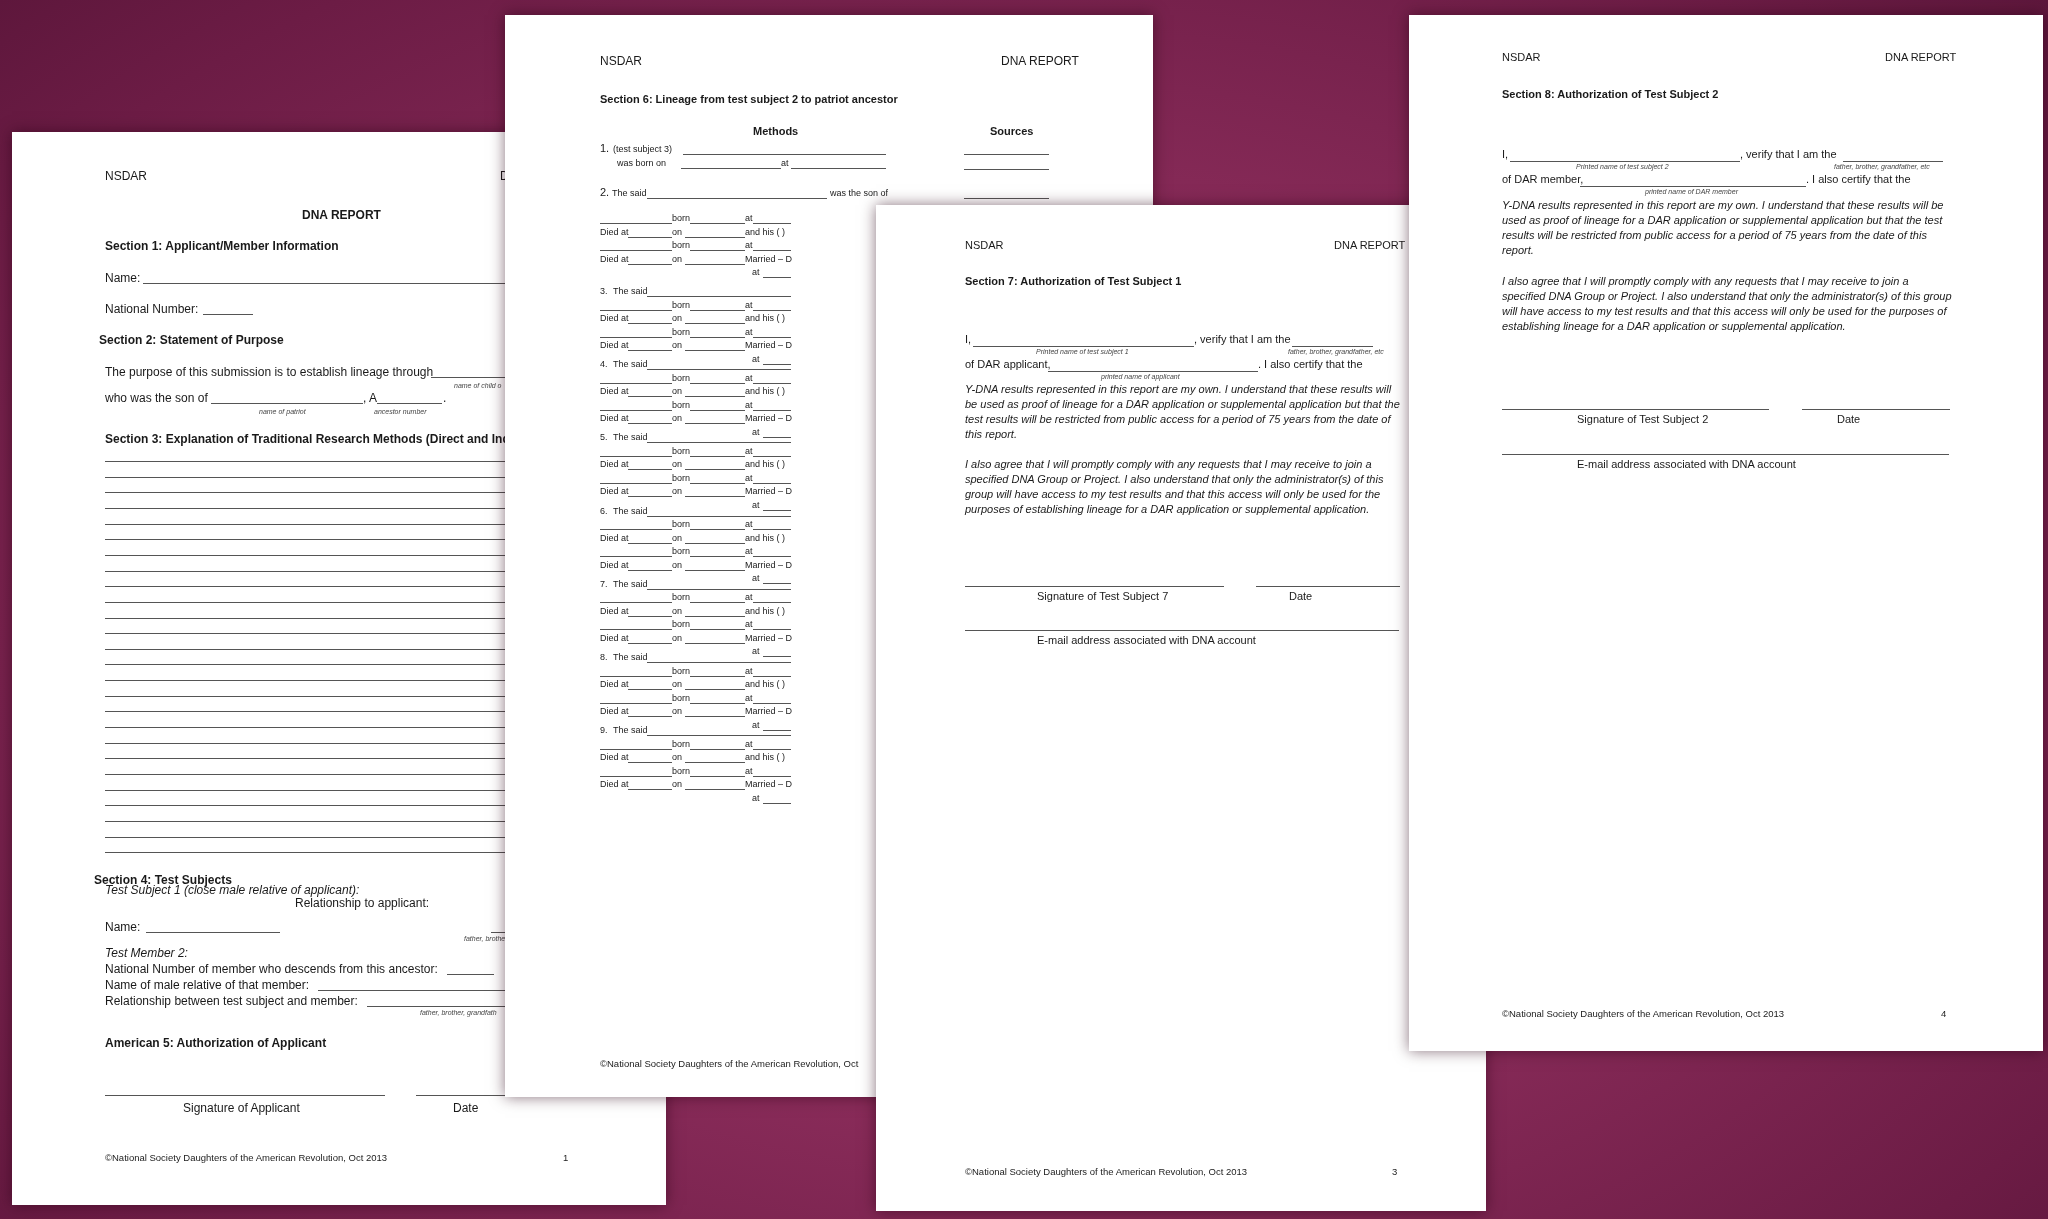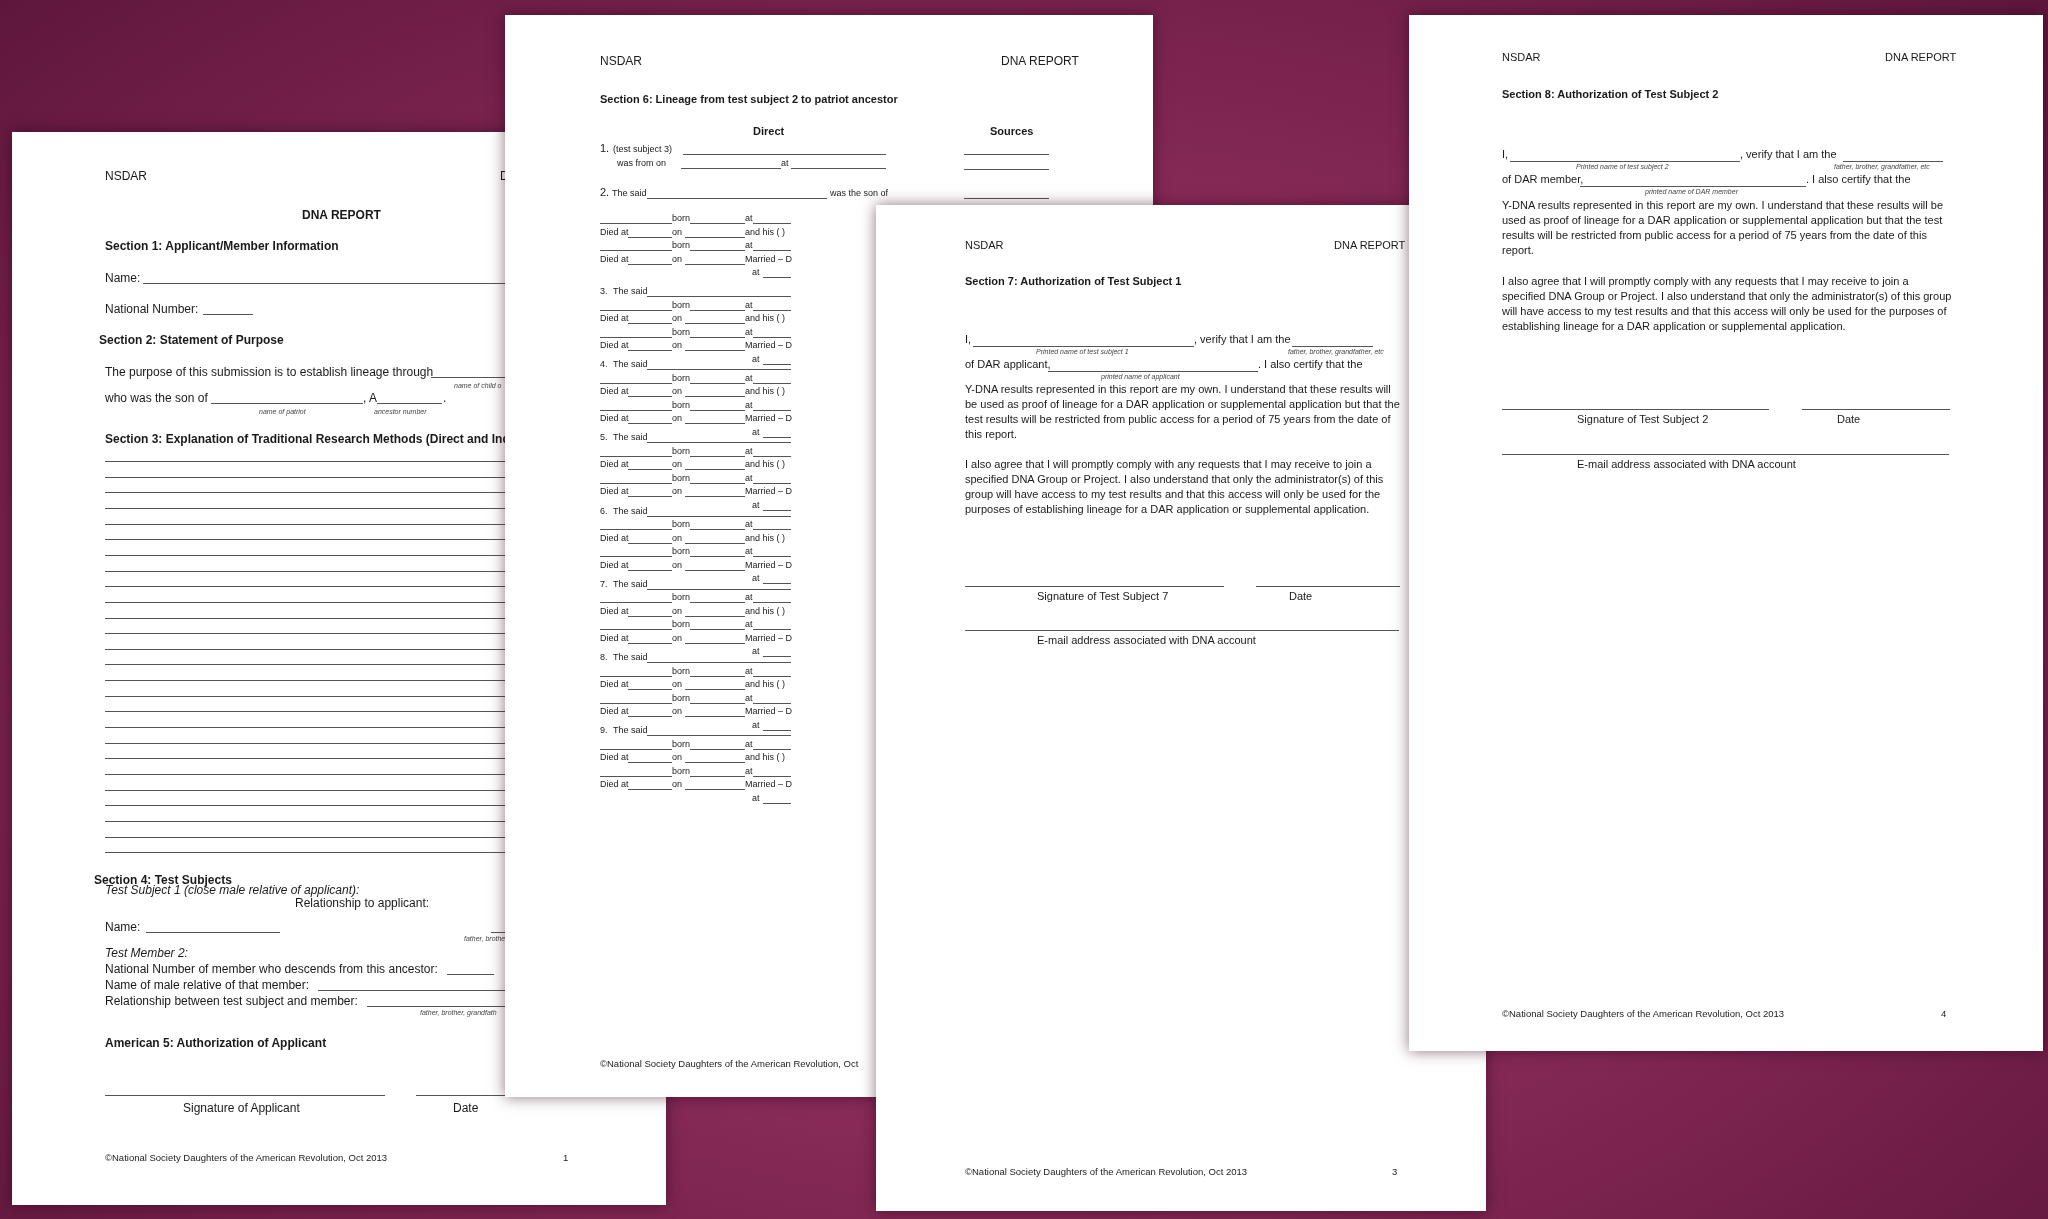--- a/index.html
+++ b/index.html
@@ -18,21 +18,21 @@
   .p4 { left:1409px; top:15px; width:634px; height:1036px; z-index:4; }
   .abs { position:absolute; white-space:nowrap; }
   .hdr { font-size:12px; }
   .b { font-weight:bold; }
   .t12 { font-size:12px; }
   .t11 { font-size:11px; }
   .t9 { font-size:9px; }
   .cap { font-size:7px; font-style:italic; color:#444; }
   .line { position:absolute; height:0; border-top:1px solid #555; }
   .it { font-style:italic; }
-  .para { position:absolute; font-size:11px; line-height:15px; white-space:normal; }
+  .para { position:absolute; font-size:11px; line-height:15px; white-space:normal;font-style:italic; }
   .foot { font-size:9.5px; color:#222; }
 </style>
 </head>
 <body>
 
 <div class="page p1">
   <span class="abs hdr" style="left:93px;top:37px">NSDAR</span>
   <span class="abs hdr" style="left:488px;top:37px">D</span>
   <span class="abs hdr b" style="left:290px;top:76px">DNA REPORT</span>
 
@@ -107,27 +107,27 @@
   <span class="abs t12" style="left:441px;top:969px">Date</span>
 
   <span class="abs foot" style="left:93px;top:1020px">©National Society Daughters of the American Revolution, Oct 2013</span>
   <span class="abs foot" style="left:551px;top:1020px">1</span>
 </div>
 
 <div class="page p2">
   <span class="abs hdr" style="left:95px;top:39px">NSDAR</span>
   <span class="abs hdr" style="left:496px;top:39px">DNA REPORT</span>
   <span class="abs t11 b" style="left:95px;top:78px">Section 6: Lineage from test subject 2 to patriot ancestor</span>
-  <span class="abs t11 b" style="left:248px;top:110px">Direct</span>
+  <span class="abs t11 b" style="left:248px;top:110px">Methods</span>
   <span class="abs t11 b" style="left:485px;top:110px">Sources</span>
 
   <span class="abs t11" style="left:95px;top:127px">1.</span>
   <span class="abs t9" style="left:108px;top:129px">(test subject 3)</span>
   <div class="line" style="left:178px;width:203px;top:139px"></div>
-  <span class="abs t9" style="left:112px;top:143px">was from on</span>
+  <span class="abs t9" style="left:112px;top:143px">was born on</span>
   <div class="line" style="left:176px;width:100px;top:153px"></div>
   <span class="abs t9" style="left:276px;top:143px">at</span>
   <div class="line" style="left:286px;width:95px;top:153px"></div>
   <div class="line" style="left:459px;width:85px;top:139px"></div>
   <div class="line" style="left:459px;width:85px;top:154px"></div>
 
   <span class="abs t11" style="left:95px;top:171px">2.</span>
   <span class="abs t9" style="left:107px;top:173px">The said</span>
   <div class="line" style="left:142px;width:180px;top:183px"></div>
   <span class="abs t9" style="left:325px;top:173px">was the son of</span>

